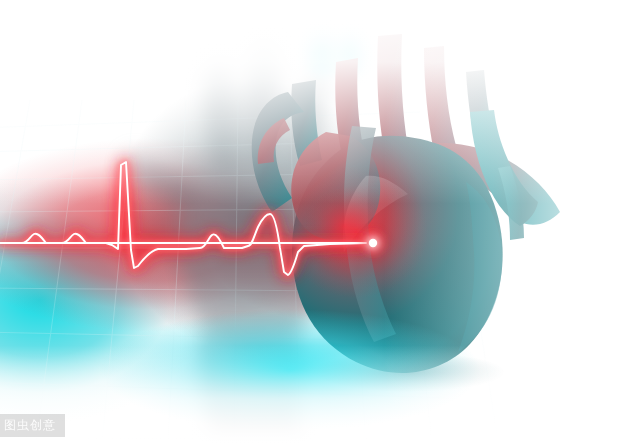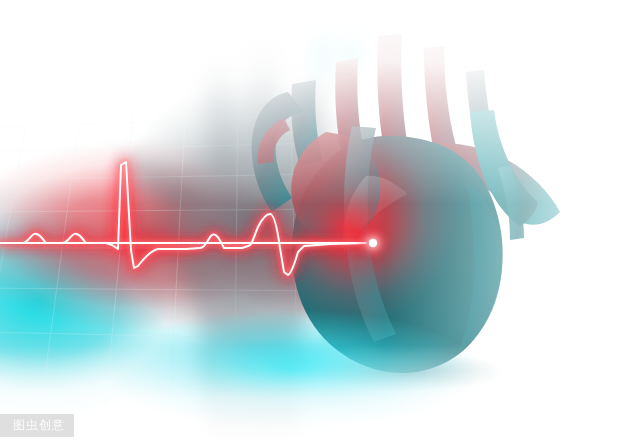--- a/index.html
+++ b/index.html
@@ -76,21 +76,21 @@
   }
 
   .grid-svg{position:absolute;inset:0;}
   .ghost-svg{position:absolute;inset:0;filter:blur(9px);opacity:.55;}
   .heart-svg{position:absolute;inset:0;}
   .ecg-svg{position:absolute;inset:0;}
 
   
   #watermark{
     position:absolute;left:0;bottom:6px;
-    padding:5px 9px 6px 13px;
+    padding:5px 9px 6px 4px;
     background:rgba(150,150,150,0.30);
     color:rgba(255,255,255,0.92);
     font-size:12px;letter-spacing:1px;
     line-height:1;
     user-select:none;
   }
 </style>
 </head>
 <body>
 

